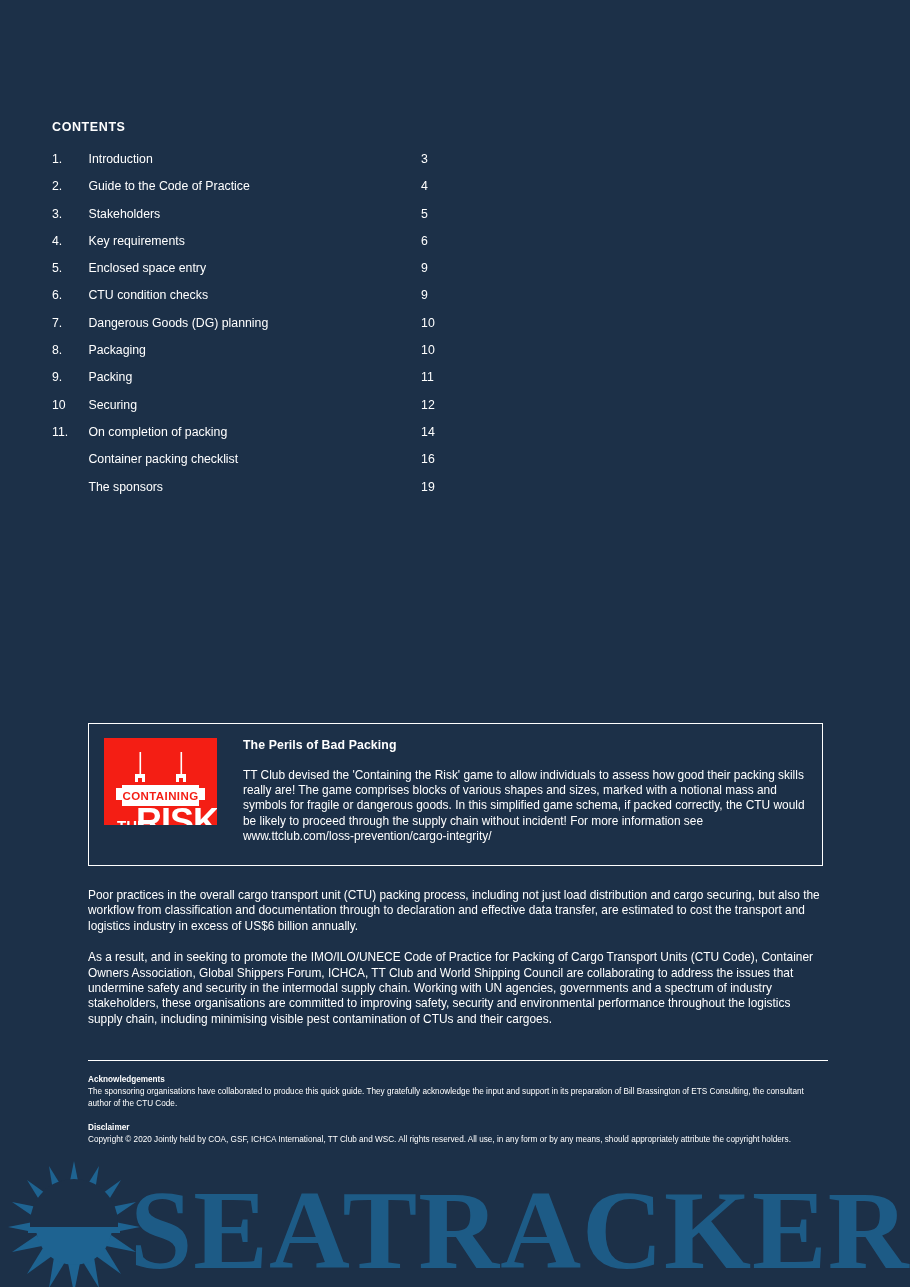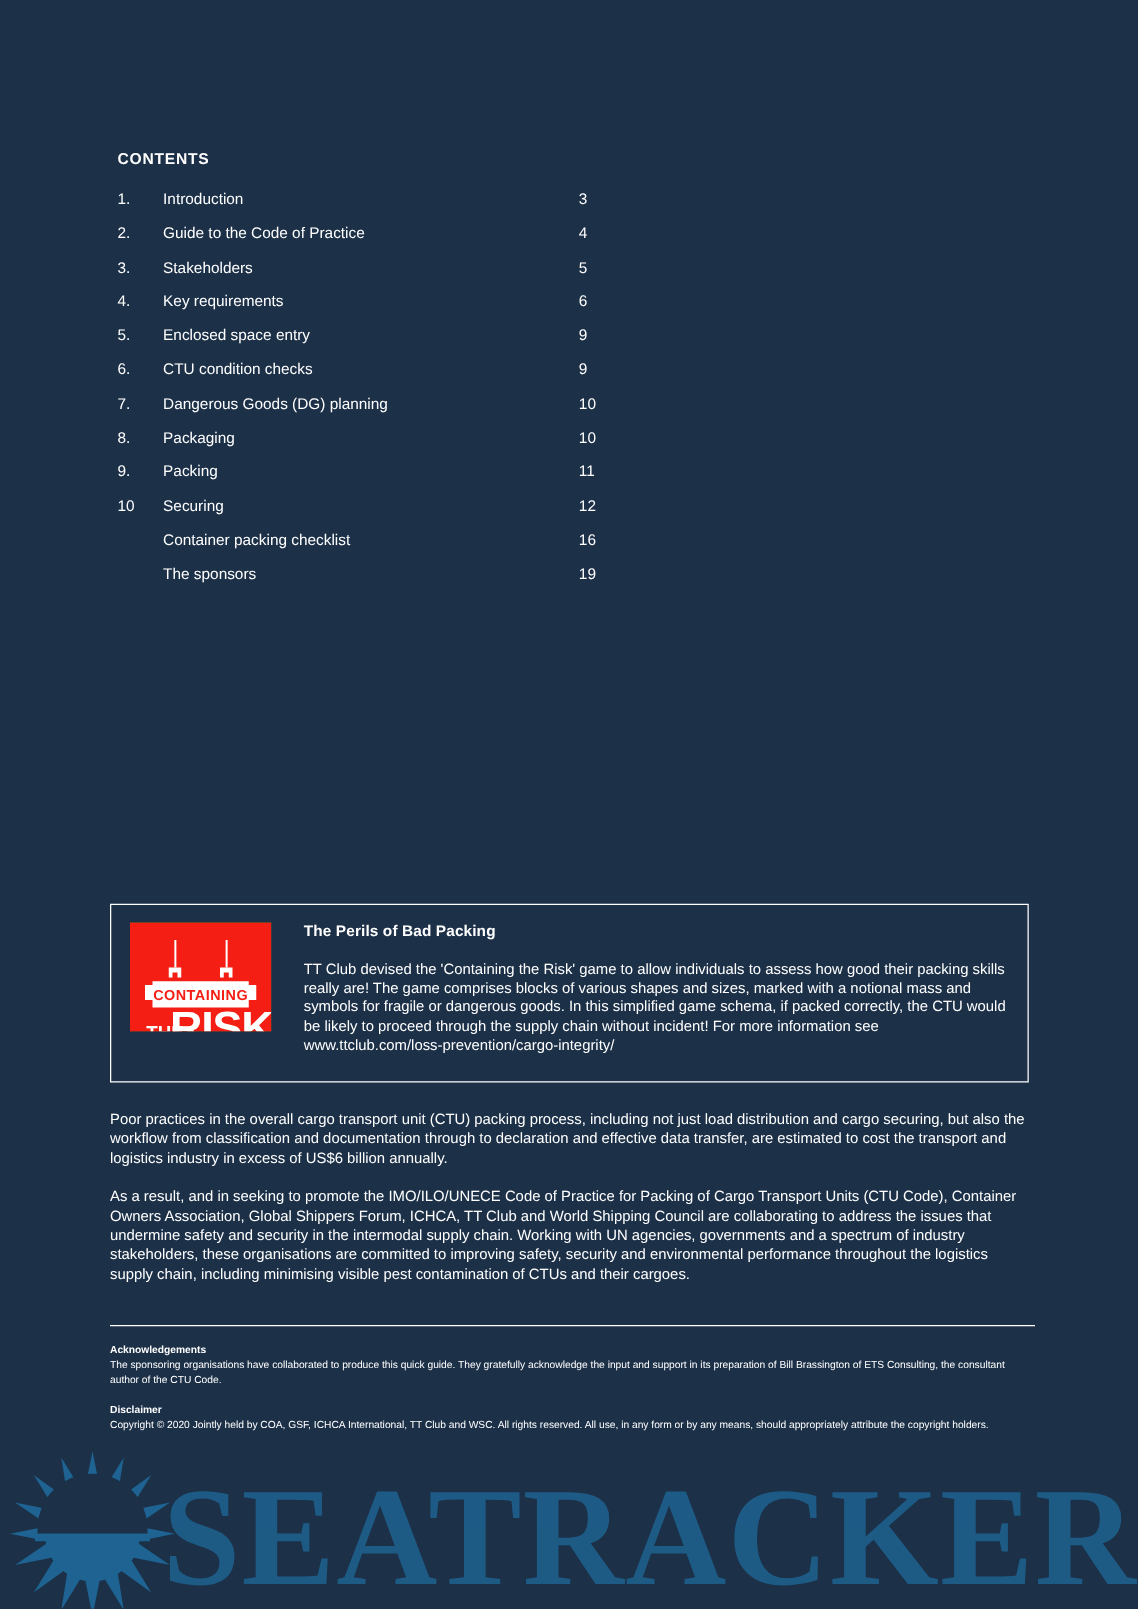--- a/index.html
+++ b/index.html
@@ -43,21 +43,21 @@
     left: 8px;
     bottom: -6px;
     width: 132px;
     height: 132px;
   }
 
   
   .page {
     position: relative;
     z-index: 2;
-    padding: 0 94px;
+    padding: 0 52px;
     box-sizing: border-box;
     width: 910px;
   }
 
   .contents-title {
     font-size: 12.5px;
     font-weight: bold;
     letter-spacing: .6px;
     padding-top: 120px;
     margin: 0 0 18px 0;
@@ -238,20 +238,25 @@
         <td class="toc-num">9.</td>
         <td class="toc-label">Packing</td>
         <td class="toc-page">11</td>
       </tr>
       <tr>
         <td class="toc-num">10</td>
         <td class="toc-label">Securing</td>
         <td class="toc-page">12</td>
       </tr>
       <tr>
+        <td class="toc-num">11.</td>
+        <td class="toc-label">On completion of packing</td>
+        <td class="toc-page">14</td>
+      </tr>
+      <tr>
         <td class="toc-num"></td>
         <td class="toc-label">Container packing checklist</td>
         <td class="toc-page">16</td>
       </tr>
       <tr>
         <td class="toc-num"></td>
         <td class="toc-label">The sponsors</td>
         <td class="toc-page">19</td>
       </tr>
     </tbody>

